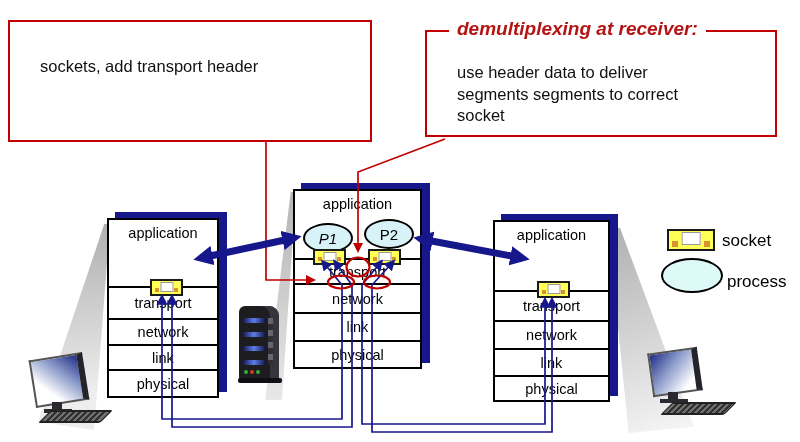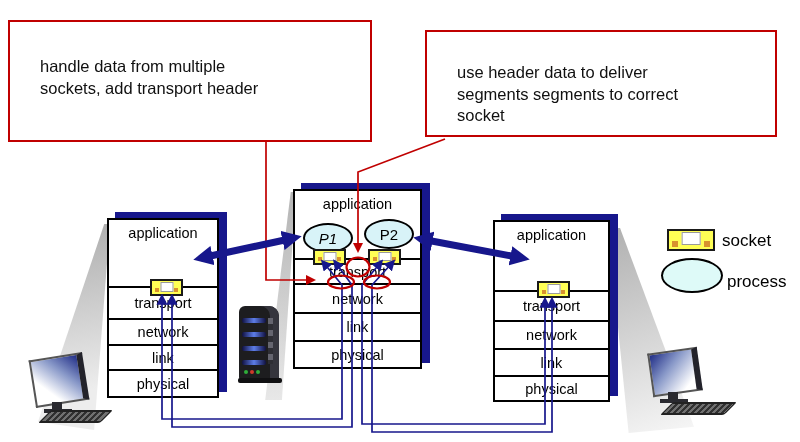--- a/index.html
+++ b/index.html
@@ -211,26 +211,26 @@
     <ellipse cx="358" cy="267" rx="11.5" ry="9.5" fill="none" stroke="#c00000" stroke-width="2.2"></ellipse>
     <ellipse cx="341" cy="282" rx="13" ry="6.5" fill="none" stroke="#c00000" stroke-width="2.2"></ellipse>
     <ellipse cx="377" cy="282" rx="13" ry="6.5" fill="none" stroke="#c00000" stroke-width="2.2"></ellipse>
 
     <path d="M201,258 L294,238" fill="none" stroke="#17178c" stroke-width="7" marker-start="url(#mNavyBig)" marker-end="url(#mNavyBig)"></path>
     <path d="M421,239 L522,258" fill="none" stroke="#17178c" stroke-width="7" marker-start="url(#mNavyBig)" marker-end="url(#mNavyBig)"></path>
   </svg>
 
   <div class="callout" style="left:8px;top:20px;width:364px;height:122px;">
     <div class="body" style="padding:34px 0 0 30px;">
-      <div>handle data from multiple</div>
       <div>sockets, add transport header</div>
     </div>
   </div>
 
   <div class="callout" style="left:425px;top:30px;width:352px;height:107px;">
+    <div class="title">demultiplexing at receiver:</div>
     <div class="body" style="padding:30px 0 0 30px;">
       <div>use header data to deliver</div>
       <div>segments segments to correct</div>
       <div>socket</div>
     </div>
   </div>
 
 </div>
 
 </body></html>

